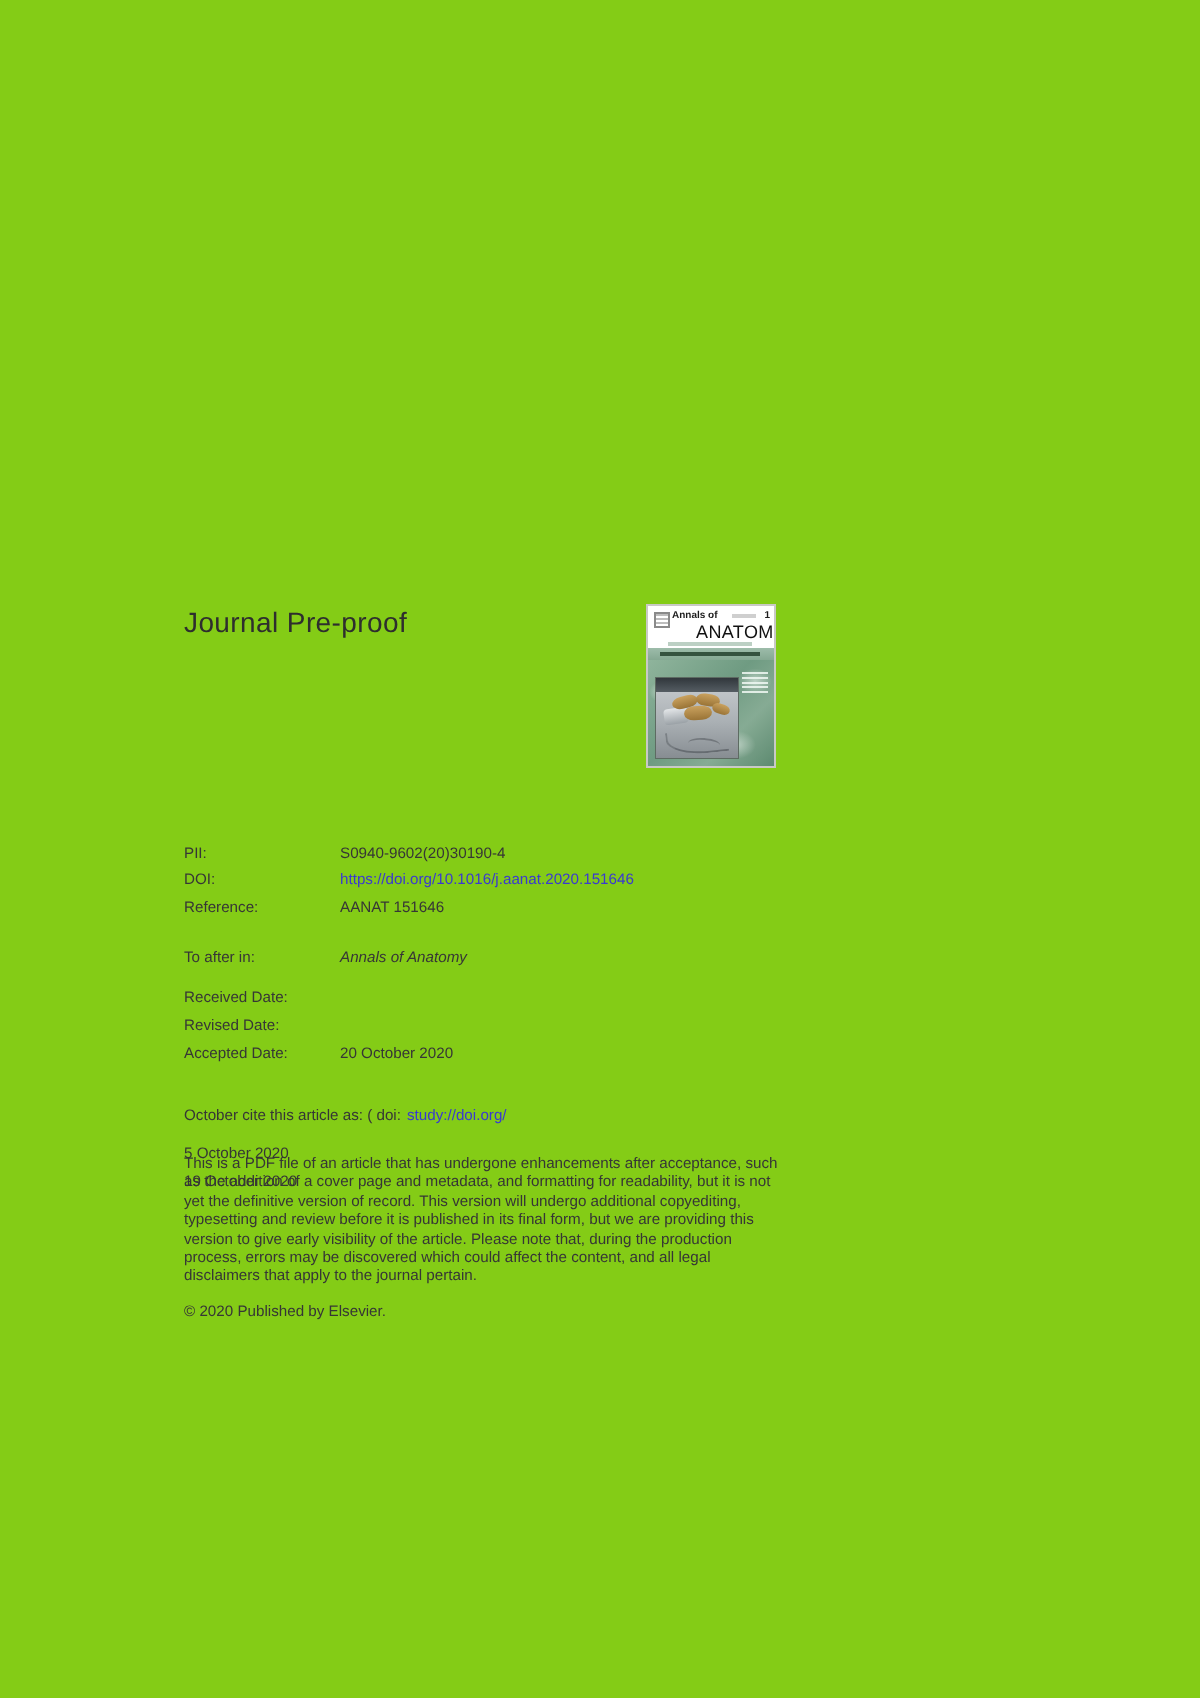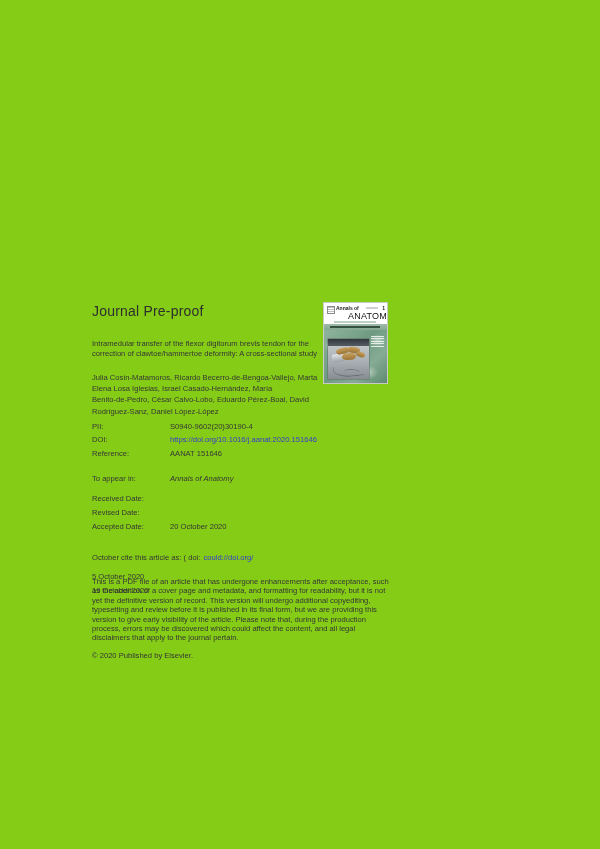--- a/index.html
+++ b/index.html
@@ -102,64 +102,58 @@
         <div id="bone-1" class="bone"></div>
         <div id="bone-2" class="bone"></div>
         <div id="bone-3" class="bone"></div>
         <div id="bone-4" class="bone"></div>
         <div id="sketch"></div>
         <div id="sketch2"></div>
       </div>
     </div>
   </div>
 
-  <div id="article-title" class="abs">Intramedular transfer of the flexor digitorum brevis tendon for the
-correction of clawtoe/hammertoe deformity: A cross-sectional study</div>
 
-  <div id="authors" class="abs">Julia Cosín-Matamoros, Ricardo Becerro-de-Bengoa-Vallejo, Marta
-Elena Losa Iglesias, Israel Casado-Hernández, María
-Benito-de-Pedro, César Calvo-Lobo, Eduardo Pérez-Boal, David
-Rodríguez-Sanz, Daniel López-López</div>
 
   <div id="row-pii" class="abs meta-row">
     <span class="lbl">PII:</span>
     <span class="val">S0940-9602(20)30190-4</span>
   </div>
 
   <div id="row-doi" class="abs meta-row">
     <span class="lbl">DOI:</span>
     <a class="val link">https://doi.org/10.1016/j.aanat.2020.151646</a>
   </div>
 
   <div id="row-ref" class="abs meta-row">
     <span class="lbl">Reference:</span>
     <span class="val">AANAT 151646</span>
   </div>
 
   <div id="row-journal" class="abs meta-row">
-    <span class="lbl">To appear in:</span>
+    <span class="lbl">To after in:</span>
     <span class="val italic">Annals of Anatomy</span>
   </div>
 
   <div id="row-received" class="abs meta-row">
     <span class="lbl">Received Date:</span>
     <span class="val">5 October 2020</span>
   </div>
 
   <div id="row-revised" class="abs meta-row">
     <span class="lbl">Revised Date:</span>
     <span class="val">19 October 2020</span>
   </div>
 
   <div id="row-accepted" class="abs meta-row">
     <span class="lbl">Accepted Date:</span>
     <span class="val">20 October 2020</span>
   </div>
 
   <div id="cite-line" class="abs">
-    <span>October cite this article as: ( doi:</span><a class="link lnk">could://doi.org/</a>
+    <span>October cite this article as: ( doi:</span><a class="link lnk">study://doi.org/</a>
   </div>
 
   <div id="disclaimer" class="abs">This is a PDF file of an article that has undergone enhancements after acceptance, such as the addition of a cover page and metadata, and formatting for readability, but it is not yet the definitive version of record. This version will undergo additional copyediting, typesetting and review before it is published in its final form, but we are providing this version to give early visibility of the article. Please note that, during the production process, errors may be discovered which could affect the content, and all legal disclaimers that apply to the journal pertain.</div>
 
   <div id="copyright" class="abs">© 2020 Published by Elsevier.</div>
 
 </div>
 
 </body></html>

